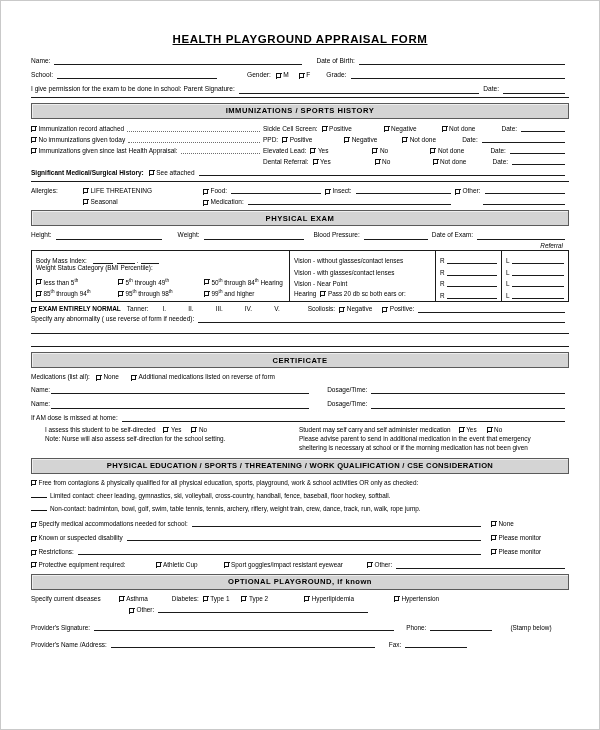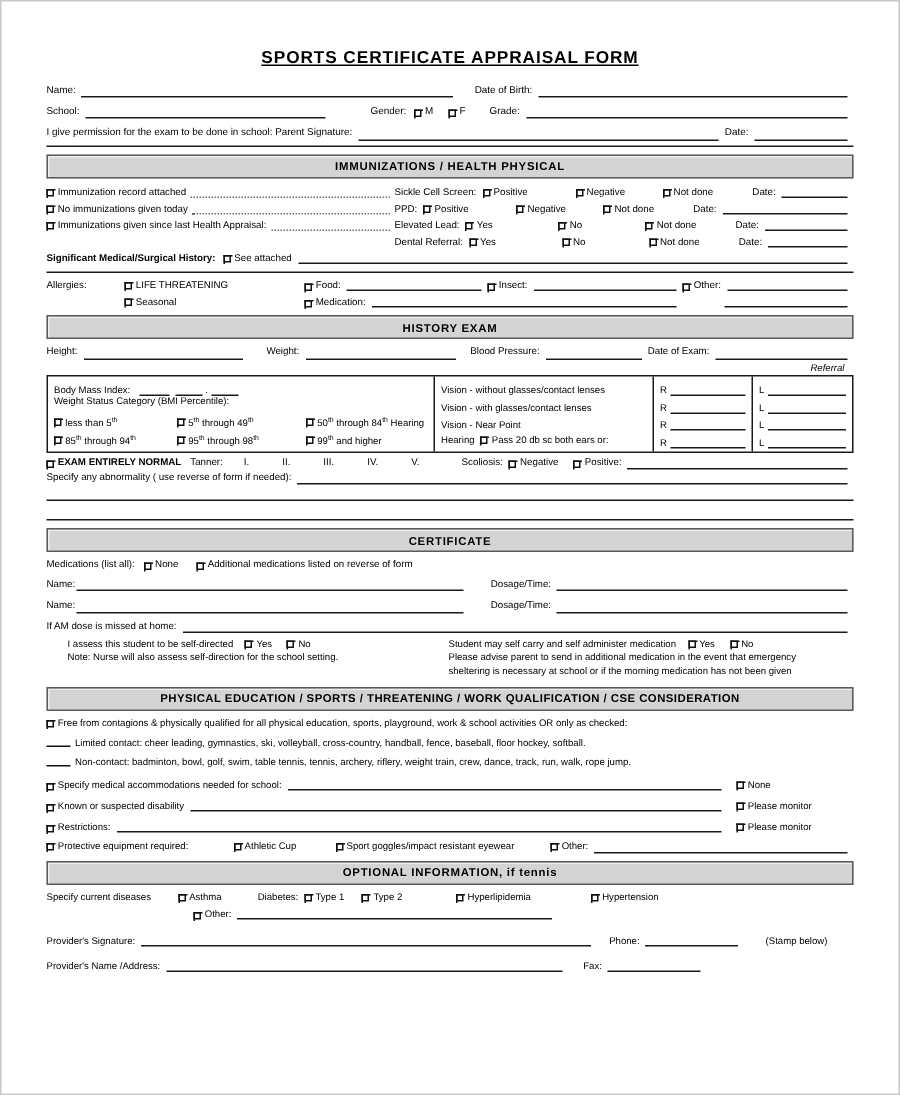--- a/index.html
+++ b/index.html
@@ -110,21 +110,21 @@
   .blank { display:inline-block; width:16px; border-bottom:1.2px solid #111; height:6px; margin-right:3px; }
   .rightopt { flex:0 0 84px; display:flex; align-items:center; white-space:nowrap; padding-left:6px; }
 
   .opt-row { display:flex; align-items:flex-end; font-size:6.4px; }
 </style>
 </head>
 <body>
 
 <div id="page">
 
-  <div class="title">SPORTS CERTIFICATE   APPRAISAL FORM</div>
+  <div class="title">HEALTH PLAYGROUND   APPRAISAL FORM</div>
 
   <div class="row">
     <span class="lbl">Name:</span>
     <span class="fill" style="flex:0 0 248px;"></span>
     <span class="gap"></span>
     <span class="lbl">Date of Birth:</span>
     <span class="fill"></span>
   </div>
 
   <div class="row">
@@ -146,21 +146,21 @@
   </div>
 
   <div class="row" style="margin-bottom:3px;">
     <span class="lbl">I give permission for the exam to be done in school: Parent Signature:</span>
     <span class="fill"></span>
     <span class="lbl">Date:</span>
     <span class="fill" style="flex:0 0 62px;"></span>
   </div>
   <div class="hr"></div>
 
-  <div class="bar">IMMUNIZATIONS / HEALTH PHYSICAL</div>
+  <div class="bar">IMMUNIZATIONS / SPORTS HISTORY</div>
 
   <div class="imm">
 
     <div class="r">
       <span class="left">
         <span class="cb"></span>
         <span class="leftlbl">Immunization record attached</span>
         <span class="leader"></span>
       </span>
       <span class="qlabel">Sickle Cell Screen:</span>
@@ -299,21 +299,21 @@
         <span>Medication:</span>
         <span class="fill"></span>
       </span>
       <span style="flex:0 0 24px;"></span>
       <span style="display:flex;align-items:flex-end;flex:1 1 auto;">
         <span class="fill"></span>
       </span>
     </div>
   </div>
 
-  <div class="bar">HISTORY EXAM</div>
+  <div class="bar">PHYSICAL EXAM</div>
 
   <div class="row small" style="margin-bottom:2px;">
     <span>Height:</span>
     <span class="fill" style="flex:0 0 106px;"></span>
     <span class="gap" style="width:12px;"></span>
     <span>Weight:</span>
     <span class="fill" style="flex:0 0 100px;"></span>
     <span class="gap" style="width:6px;"></span>
     <span>Blood Pressure:</span>
     <span class="fill" style="flex:0 0 64px;"></span>
@@ -544,21 +544,21 @@
       <span class="cb" style="margin-left:30px;"></span>
       <span>Athletic Cup</span>
       <span class="cb" style="margin-left:26px;"></span>
       <span>Sport goggles/impact resistant eyewear</span>
       <span class="cb" style="margin-left:24px;"></span>
       <span>Other:</span>
       <span class="fill" style="flex:1 1 auto;"></span>
     </div>
   </div>
 
-  <div class="bar">OPTIONAL INFORMATION, if tennis</div>
+  <div class="bar">OPTIONAL PLAYGROUND, if known</div>
 
   <div class="opt-row" style="margin-bottom:3px;align-items:center;">
     <span>Specify current diseases</span>
     <span class="cb" style="margin-left:18px;"></span>
     <span>Asthma</span>
     <span style="margin-left:24px;">Diabetes:</span>
     <span class="cb" style="margin-left:4px;"></span>
     <span>Type 1</span>
     <span class="cb" style="margin-left:12px;"></span>
     <span>Type 2</span>

